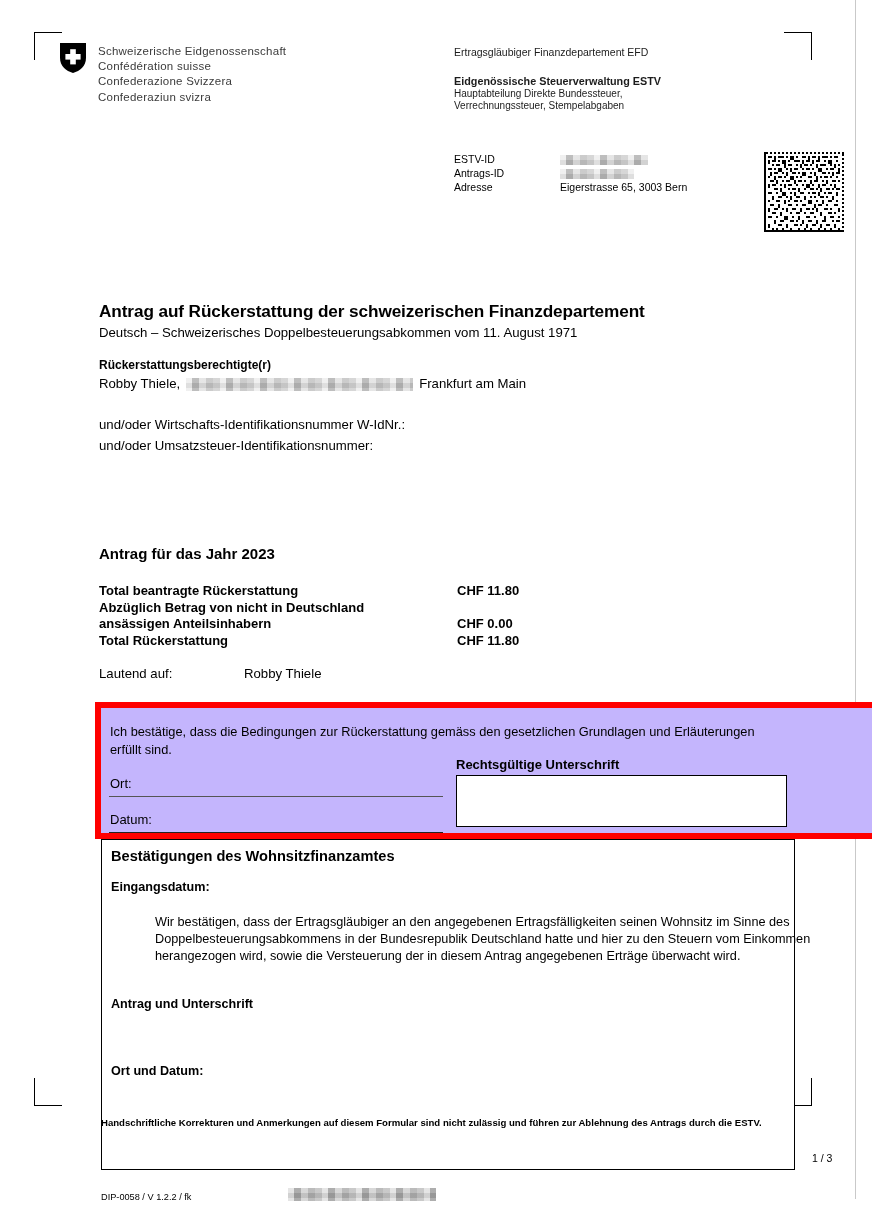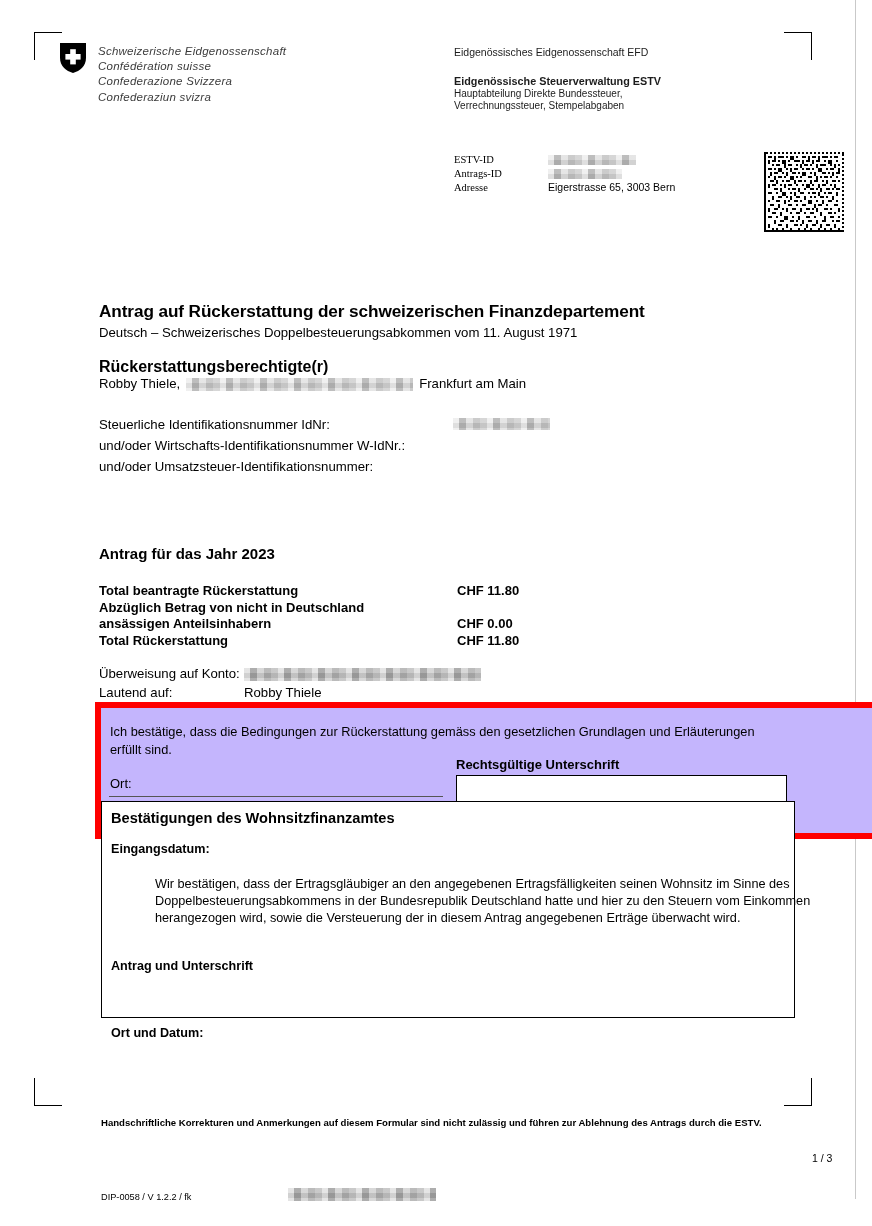--- a/index.html
+++ b/index.html
@@ -68,21 +68,20 @@
   
   .confed {
     position: absolute;
     left: 98px;
     top: 44px;
     font-size: 11.5px;
     line-height: 15.2px;
     color: #3b3b3b;
     letter-spacing: 0.25px;
     white-space: nowrap;
-    font-style: italic;
   }
 
   
   .dept {
     position: absolute;
     left: 454px;
     top: 46px;
     font-size: 10.5px;
     line-height: 13px;
     color: #1c1c1c;
@@ -97,22 +96,21 @@
     position: absolute;
     left: 454px;
     top: 152px;
     font-size: 10.5px;
     line-height: 14px;
     white-space: nowrap;
   }
   .meta .row { position: relative; height: 14px; }
   .meta .lbl {
     display: inline-block;
-    width: 94px;
-    font-family: Liberation Serif, serif;
+    width: 106px;
   }
   .meta .val { display: inline-block; }
 
   
   .redact {
     display: inline-block;
     vertical-align: middle;
     background-color: #c4c4c4;
     background-image:
       repeating-linear-gradient(90deg,
@@ -153,21 +151,21 @@
   .doc-subtitle {
     position: absolute;
     left: 99px;
     top: 325px;
     font-size: 13.2px;
     white-space: nowrap;
   }
 
   .sect-h {
     position: absolute;
-    font-size: 16px;
+    font-size: 12px;
     font-weight: bold;
     white-space: nowrap;
   }
   .claimant-h { left: 99px; top: 358px; }
 
   .claimant-line {
     position: absolute;
     left: 99px;
     top: 375px;
     font-size: 13.2px;
@@ -282,23 +280,23 @@
     height: 52px;
     border: 1px solid #000000;
     box-sizing: border-box;
     background: #ffffff;
   }
 
   
   .confbox {
     position: absolute;
     left: 101px;
-    top: 801px;
+    top: 839px;
     width: 694px;
-    height: 217px;
+    height: 331px;
     border: 1px solid #000000;
     box-sizing: border-box;
     background: #ffffff;
   }
   .conf-h {
     position: absolute;
     left: 9px;
     top: 8px;
     font-size: 14.6px;
     font-weight: bold;
@@ -402,21 +400,21 @@
   </div>
 
   <div class="confed">
     <div>Schweizerische Eidgenossenschaft</div>
     <div>Confédération suisse</div>
     <div>Confederazione Svizzera</div>
     <div>Confederaziun svizra</div>
   </div>
 
   <div class="dept">
-    <div class="efd">Eidgenössisches Eidgenossenschaft EFD</div>
+    <div class="efd">Ertragsgläubiger Finanzdepartement EFD</div>
     <div class="estv">Eidgenössische Steuerverwaltung ESTV</div>
     <div class="sub">Hauptabteilung Direkte Bundessteuer,</div>
     <div class="sub">Verrechnungssteuer, Stempelabgaben</div>
   </div>
 
   <div class="meta">
     <div class="row">
       <span class="lbl">ESTV-ID</span><span class="redact" style="width:88px;height:10px;"></span>
     </div>
     <div class="row">
@@ -700,24 +698,20 @@
   <div class="doc-title">Antrag auf Rückerstattung der schweizerischen Finanzdepartement</div>
   <div class="doc-subtitle">Deutsch – Schweizerisches Doppelbesteuerungsabkommen vom 11. August 1971</div>
 
   <div class="sect-h claimant-h">Rückerstattungsberechtigte(r)</div>
   <div class="claimant-line">
     <span>Robby Thiele,</span><span class="redact" style="width:227px;height:13px;margin:0 6px;"></span><span>Frankfurt am Main</span>
   </div>
 
   <div class="taxnums">
     <div class="tn-row">
-      <span>Steuerliche Identifikationsnummer IdNr:</span>
-      <span class="redact" style="width:97px;height:12px;position:absolute;left:354px;top:4px;"></span>
-    </div>
-    <div class="tn-row">
       <span>und/oder Wirtschafts-Identifikationsnummer W-IdNr.:</span>
     </div>
     <div class="tn-row">
       <span>und/oder Umsatzsteuer-Identifikationsnummer:</span>
     </div>
   </div>
 
   <div class="sect-h year-h">Antrag für das Jahr 2023</div>
 
   <div class="amounts">
@@ -733,23 +727,20 @@
       <span class="a-lbl">ansässigen Anteilsinhabern</span>
       <span class="a-val">CHF 0.00</span>
     </div>
     <div class="a-row">
       <span class="a-lbl">Total Rückerstattung</span>
       <span class="a-val">CHF 11.80</span>
     </div>
   </div>
 
   <div class="account">
-    <div class="ac-row">
-      <span class="ac-lbl">Überweisung auf Konto:</span><span class="redact dark" style="width:237px;height:13px;"></span>
-    </div>
     <div class="ac-row">
       <span class="ac-lbl">Lautend auf:</span><span>Robby Thiele</span>
     </div>
   </div>
 
   <div class="redbox">
     <div class="decl-text">Ich bestätige, dass die Bedingungen zur Rückerstattung gemäss den gesetzlichen Grundlagen und Erläuterungen erfüllt sind.</div>
 
     <div class="ort-label">Ort:</div>
     <div class="ort-rule"></div>

